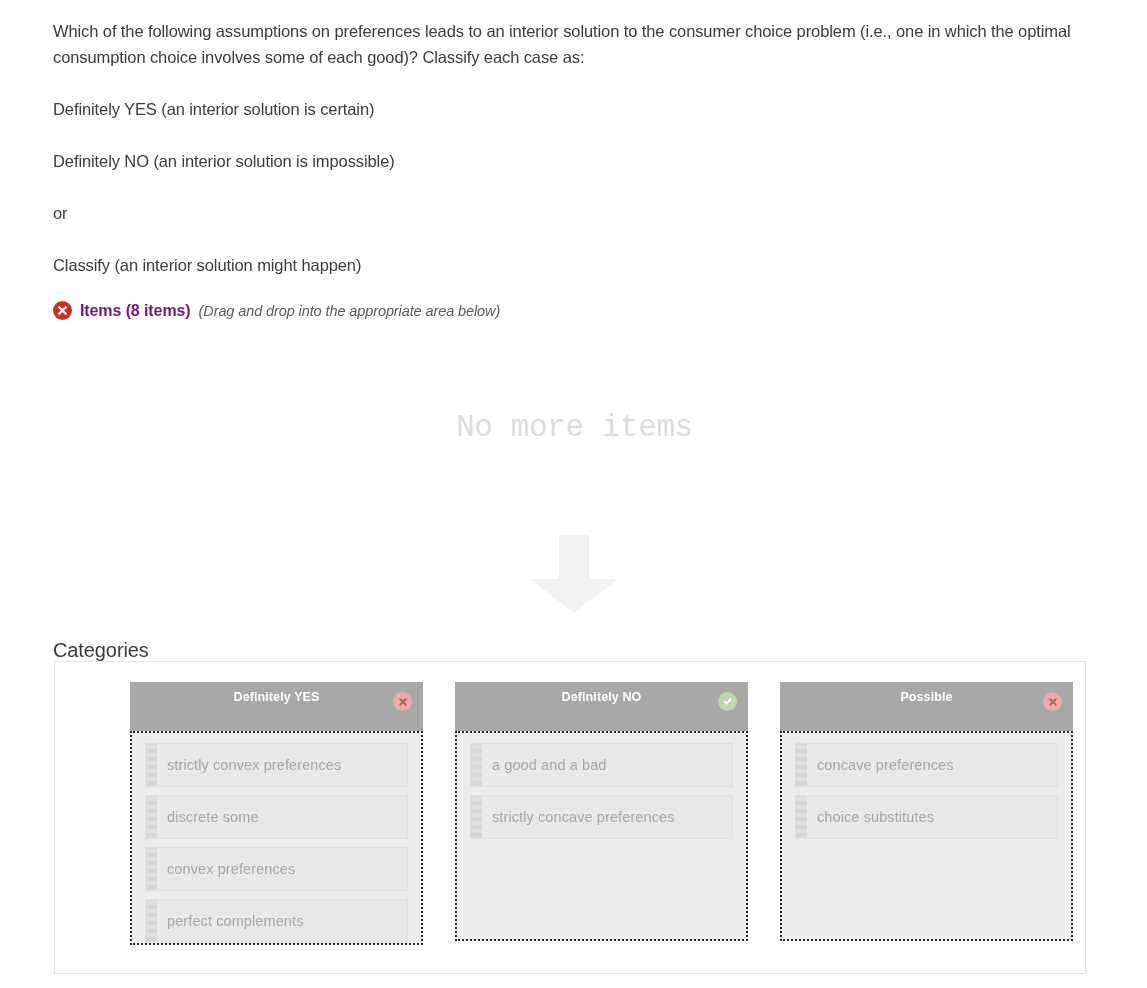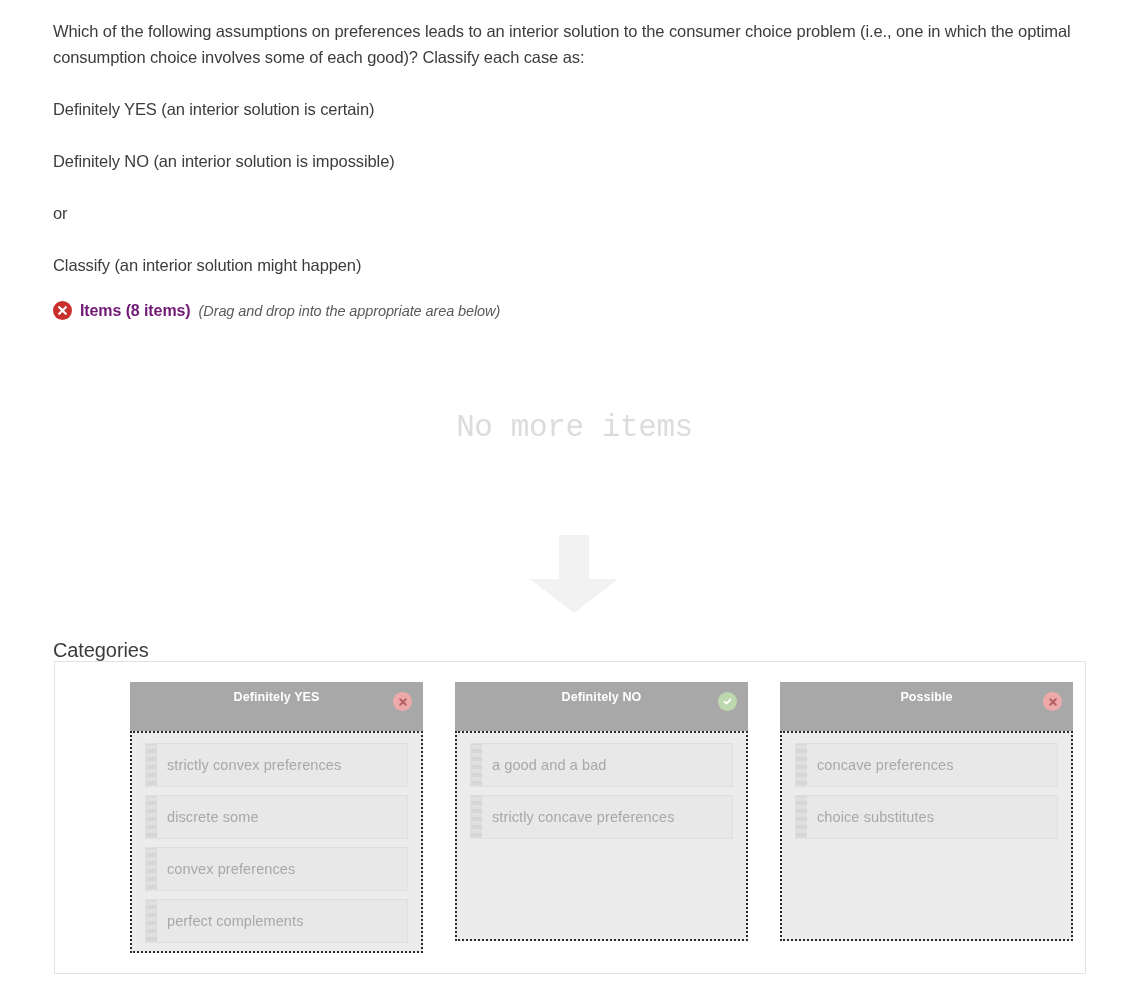--- a/index.html
+++ b/index.html
@@ -197,21 +197,21 @@
   .status-check {
     background: #bdd8ae;
     color: #ffffff;
     font-weight: bold;
     font-size: 12px;
   }
   .drop-zone {
     border: 2px dotted #2b2b2b;
     background: #ececec;
     min-height: 210px;
-    padding: 10px 13px 8px 13px;
+    padding: 10px 13px 0 13px;
   }
   .drop-item {
     position: relative;
     display: flex;
     align-items: stretch;
     height: 44px;
     margin-bottom: 8px;
     background: #e8e8e8;
     border: 1px solid #dfdfdf;
   }

